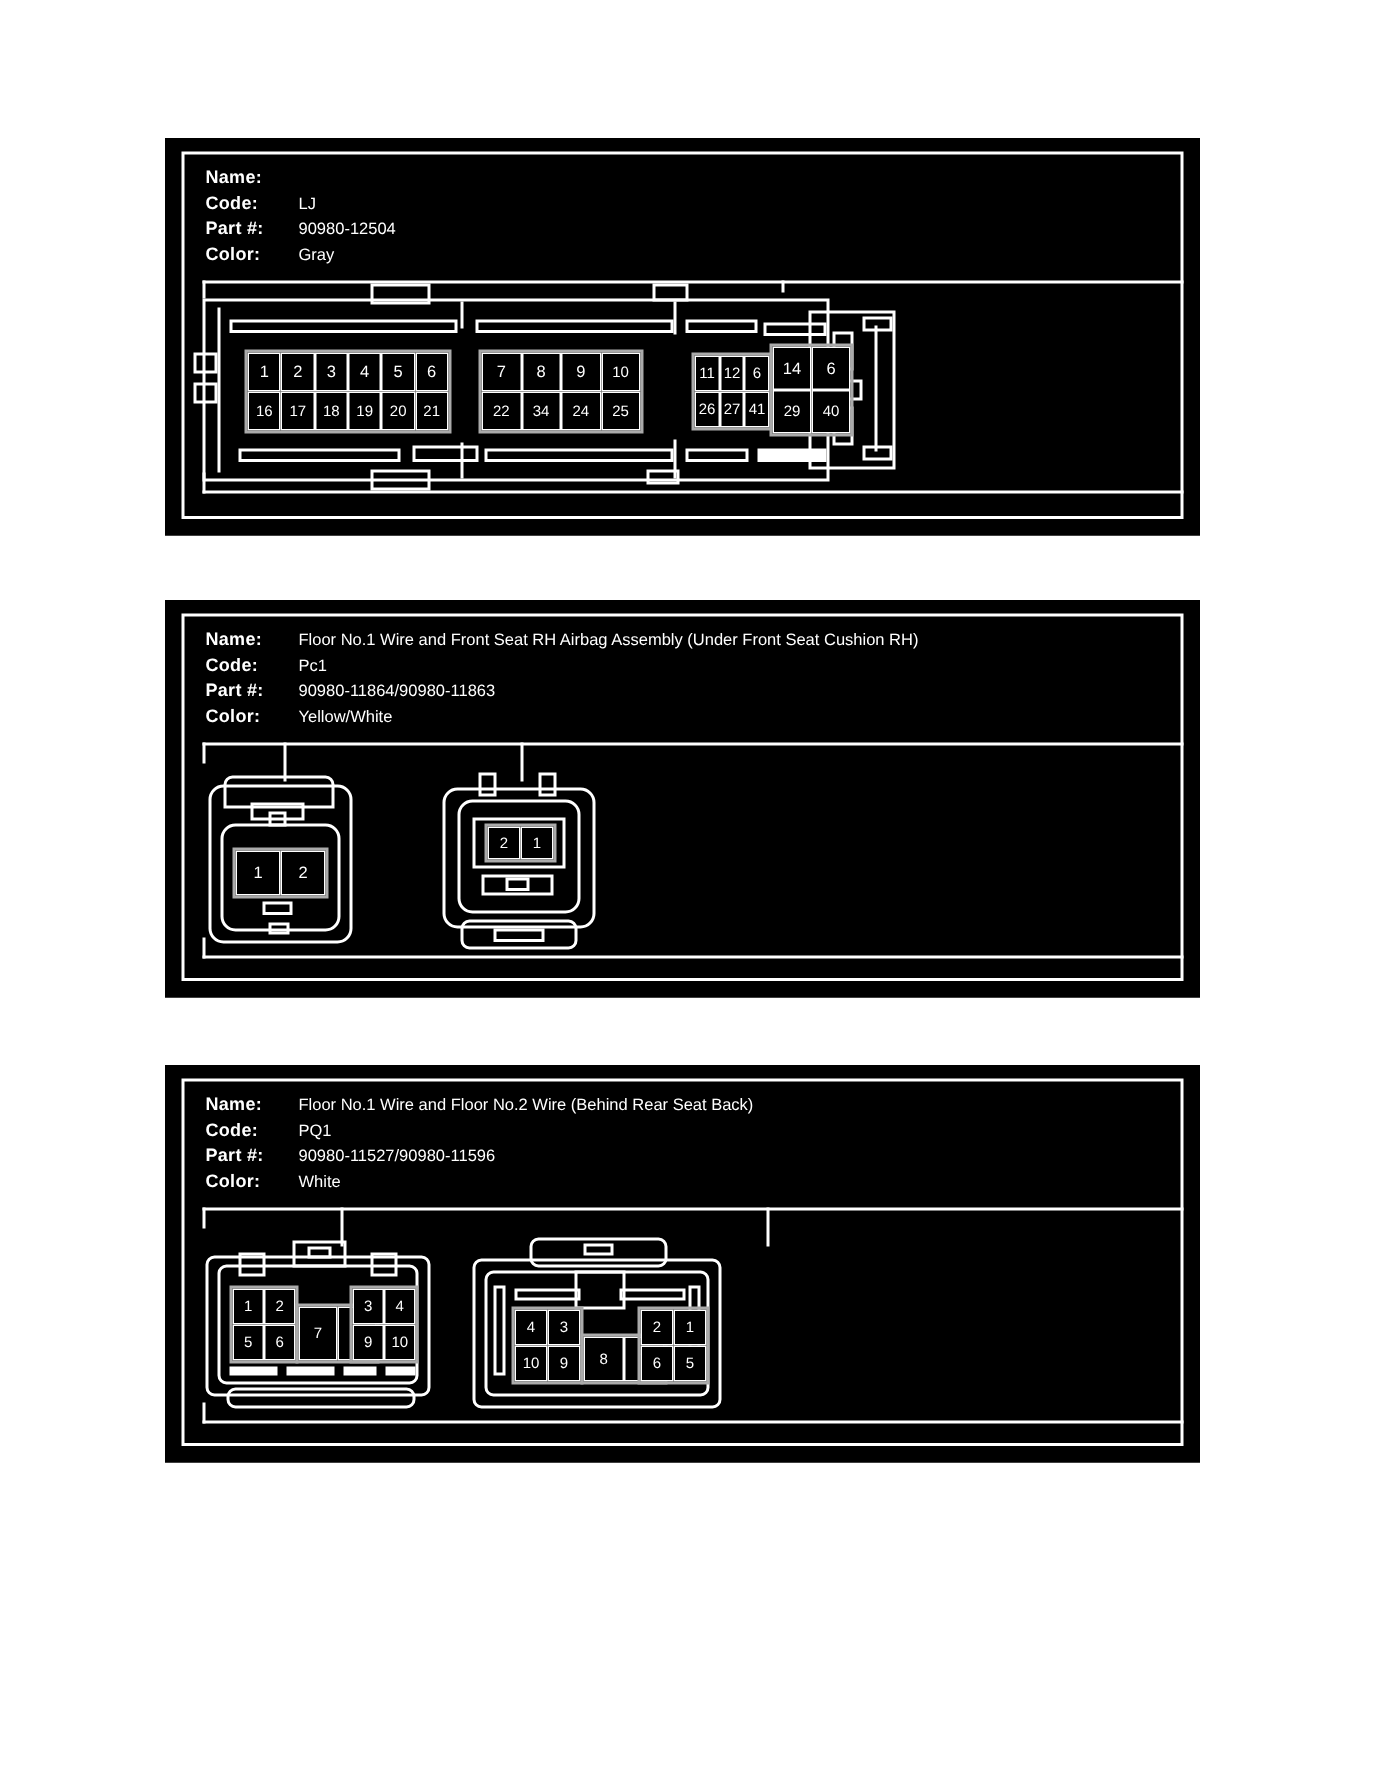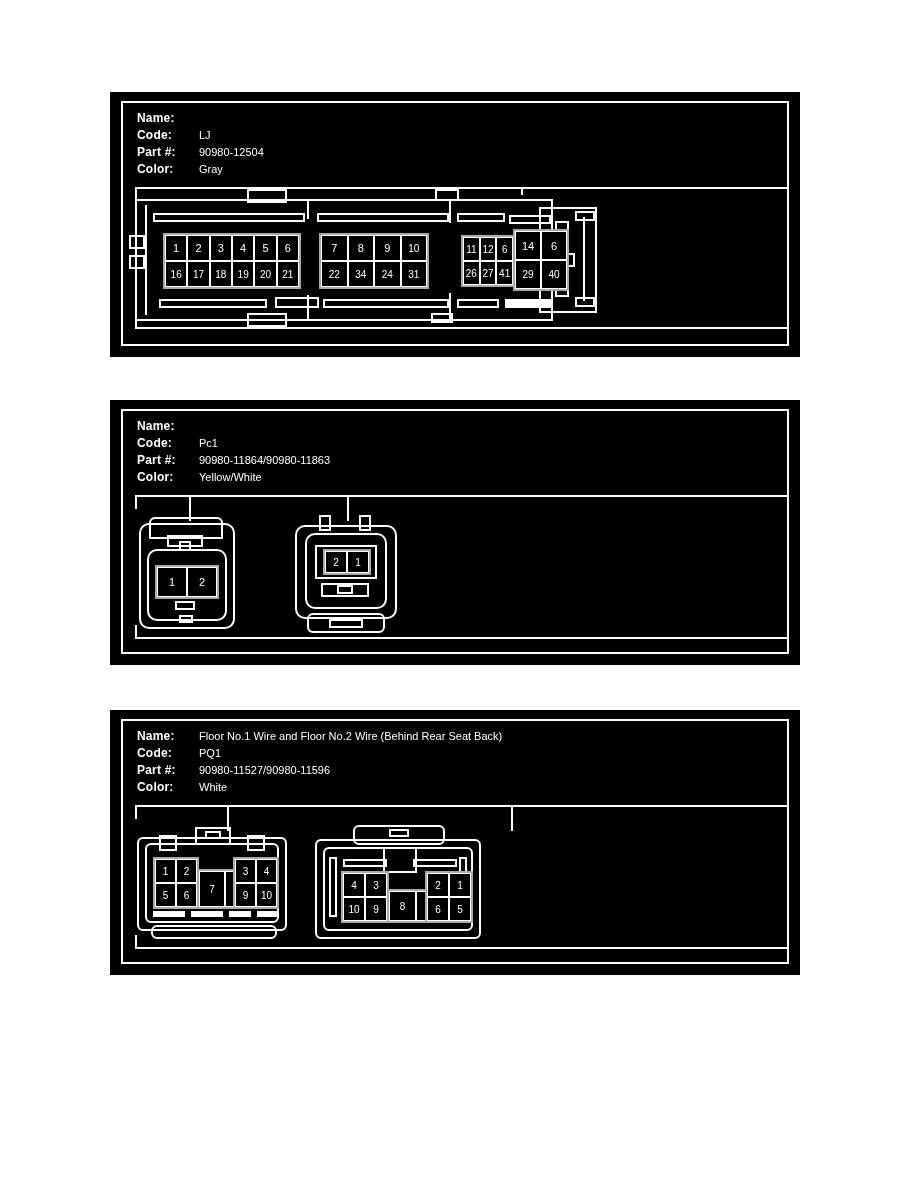--- a/index.html
+++ b/index.html
@@ -201,21 +201,21 @@
         <div class="grow">
           <div class="cell">7</div>
           <div class="cell">8</div>
           <div class="cell">9</div>
           <div class="cell sm">10</div>
         </div>
         <div class="grow">
           <div class="cell sm">22</div>
           <div class="cell sm">34</div>
           <div class="cell sm">24</div>
-          <div class="cell sm">31</div>
+          <div class="cell sm">25</div>
         </div>
       </div>
 
       <div class="grid" style="left:326px; top:36px; width:54px; height:52px;text-decoration:underline;">
         <div class="grow">
           <div class="cell sm">11</div>
           <div class="cell sm">12</div>
           <div class="cell sm">6</div>
         </div>
         <div class="grow">
@@ -241,20 +241,21 @@
     <div class="tick" style="left:12px; top:212px; height:14px;"></div>
   </div>
 </div>
 
 <div class="panel" style="left:110px; top:400px; width:690px; height:265px;">
   <div class="panel-inner">
 
     <div class="header">
       <div class="hrow">
         <span class="hlabel">Name:</span>
+        <span class="hvalue">Floor No.1 Wire and Front Seat RH Airbag Assembly (Under Front Seat Cushion RH)</span>
       </div>
       <div class="hrow">
         <span class="hlabel">Code:</span>
         <span class="hvalue">Pc1</span>
       </div>
       <div class="hrow">
         <span class="hlabel">Part #:</span>
         <span class="hvalue">90980-11864/90980-11863</span>
       </div>
       <div class="hrow">

